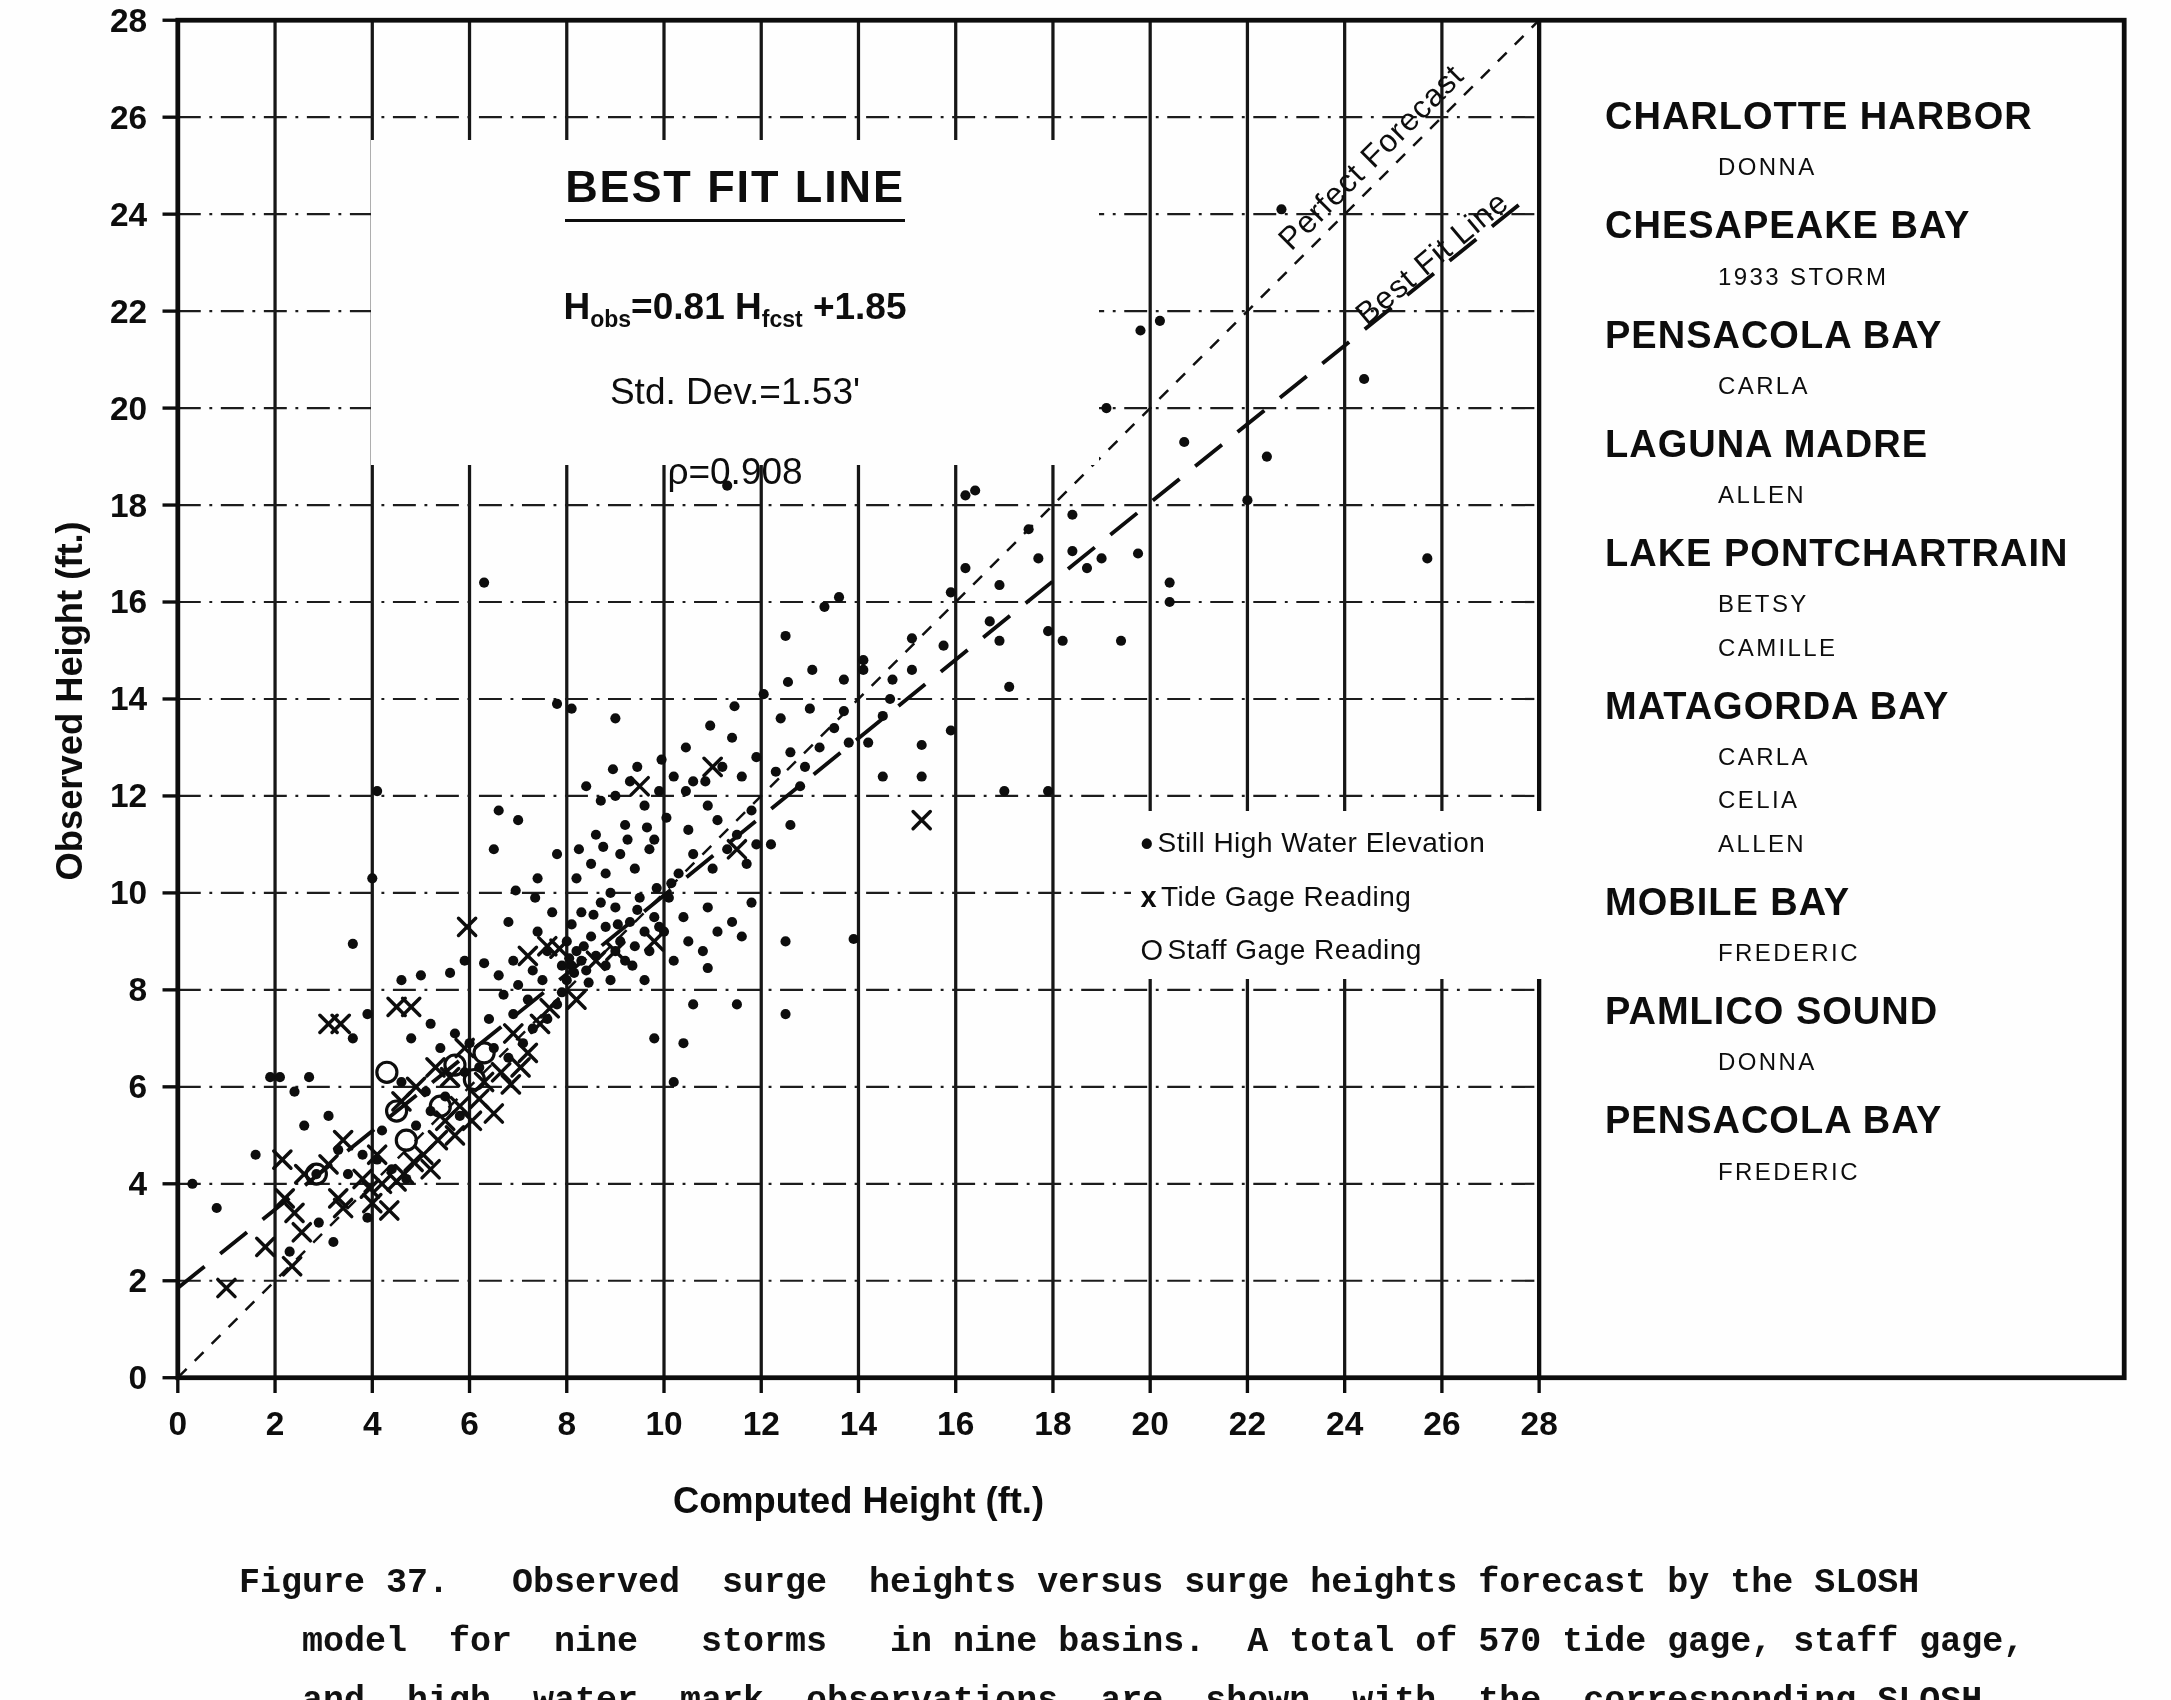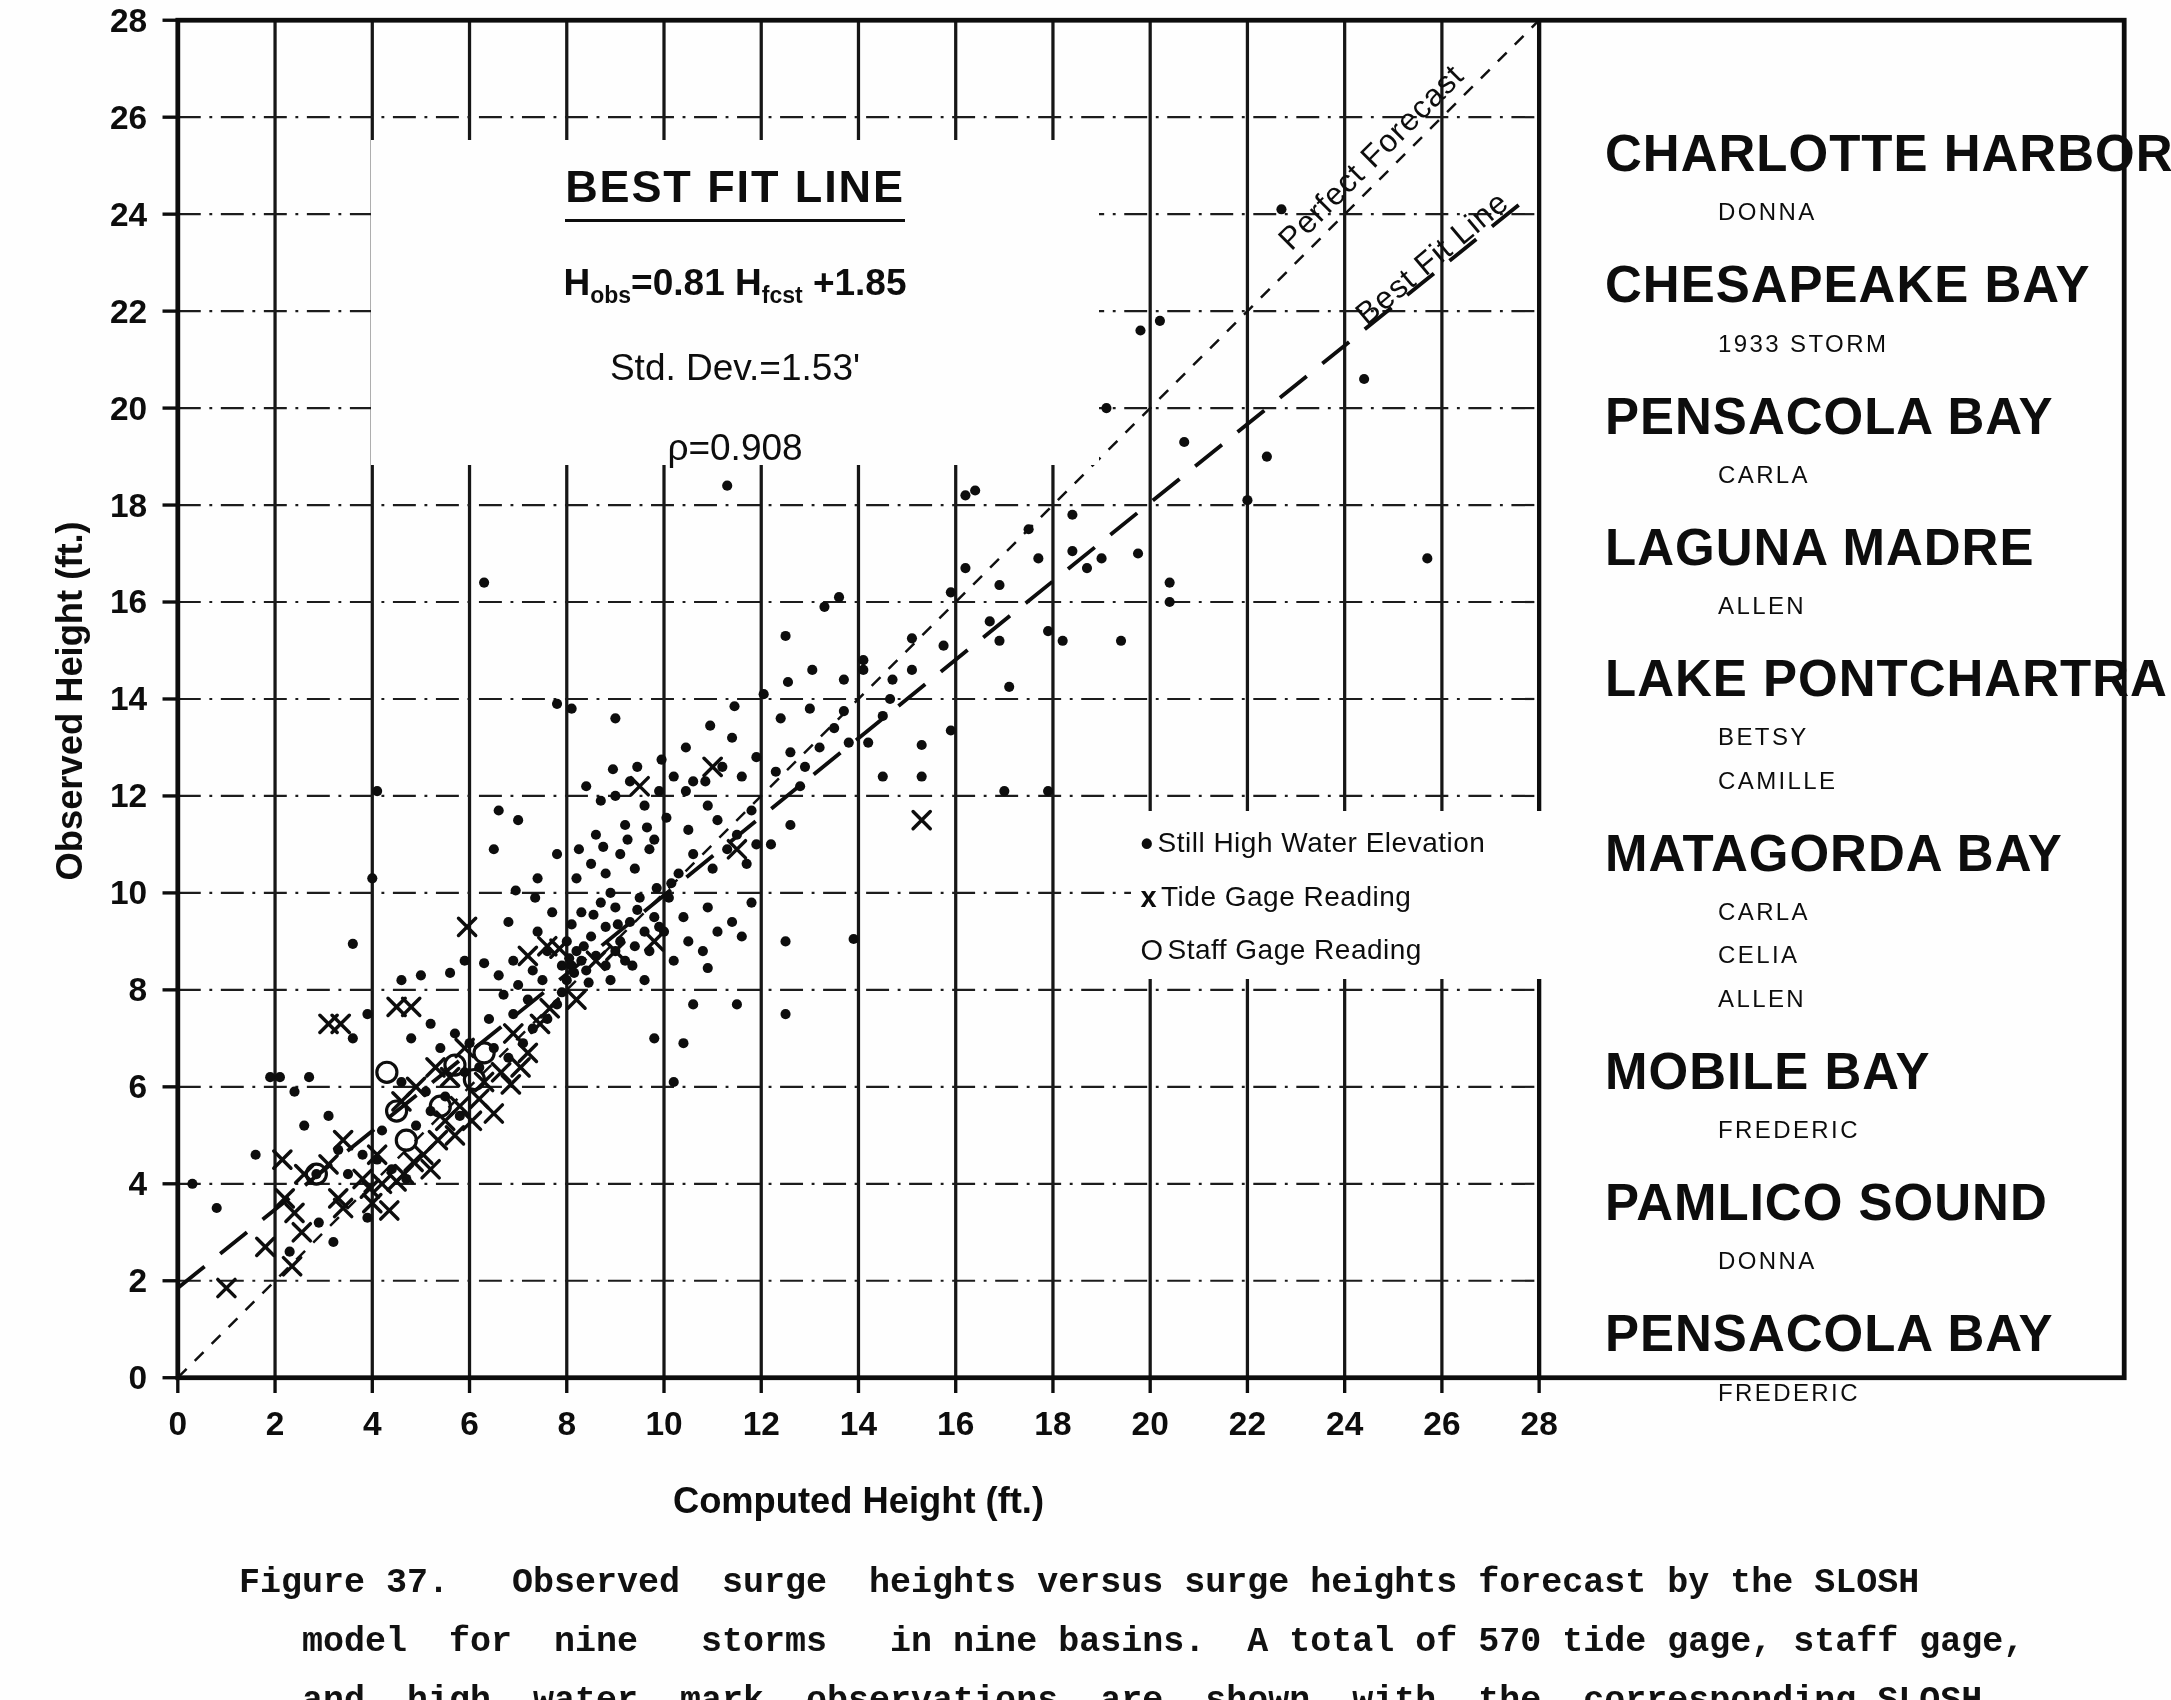--- a/index.html
+++ b/index.html
@@ -23,36 +23,36 @@
   .xmark{stroke:#0d0d0d;stroke-width:3.6;fill:none;stroke-linecap:round;}
   .omark{fill:none;stroke:#0d0d0d;stroke-width:3.3;}
 
   .overlay{position:absolute;background:#fefefe;}
   
   #statsbox{left:371px;top:140px;width:728px;height:325px;text-align:center;}
   .stats-title{
     display:inline-block;margin-top:21px;font-size:45px;font-weight:700;letter-spacing:1.9px;
     border-bottom:3.8px solid #0d0d0d;padding-bottom:5.7px;
   }
-  .stats-eq{margin-top:40px;font-size:37px;font-weight:700;}
+  .stats-eq{margin-top:64px;font-size:37px;font-weight:700;}
   .stats-eq sub{font-size:23px;font-weight:700;}
   .stats-line{margin-top:38px;font-size:37px;font-weight:400;}
   
   #legend{left:1131px;top:811px;width:411px;height:168px;}
   .legend-row{position:absolute;left:9.6px;height:38px;display:flex;align-items:center;font-size:28px;letter-spacing:0.5px;white-space:nowrap;}
   .legend-row.r0{top:13.4px;}
   .legend-row.r1{top:67px;}
   .legend-row.r2{top:120px;}
   .lmark{display:inline-block;font-weight:700;margin-right:3.8px;}
   .lmark.dotglyph{font-size:36px;line-height:19px;}
   .lmark.xglyph{font-size:29px;}
   .lmark.oglyph{font-size:29px;font-weight:400;}
   
   #basin-panel{left:1544px;top:26px;width:575px;height:1346px;padding:69px 0 0 61px;box-sizing:border-box;}
-  .basin-name{font-size:51px;font-weight:700;letter-spacing:1px;margin-bottom:15.3px;white-space:nowrap;margin-top:29px;}
+  .basin-name{font-size:38px;font-weight:700;letter-spacing:1px;margin-bottom:15.3px;white-space:nowrap;}
   .basin{margin-bottom:23px;}
   .storm{font-size:24px;font-weight:400;letter-spacing:2.4px;padding-left:113px;margin-bottom:15.3px;white-space:nowrap;}
   
   #caption{left:222px;top:1554px;width:1912px;background:transparent;
     font-family:"Liberation Mono",monospace;font-size:35px;font-weight:700;color:#111;}
   #caption .cap-line{white-space:pre;line-height:59px;margin-left:17px;}
 </style>
 </head>
 <body>
 

